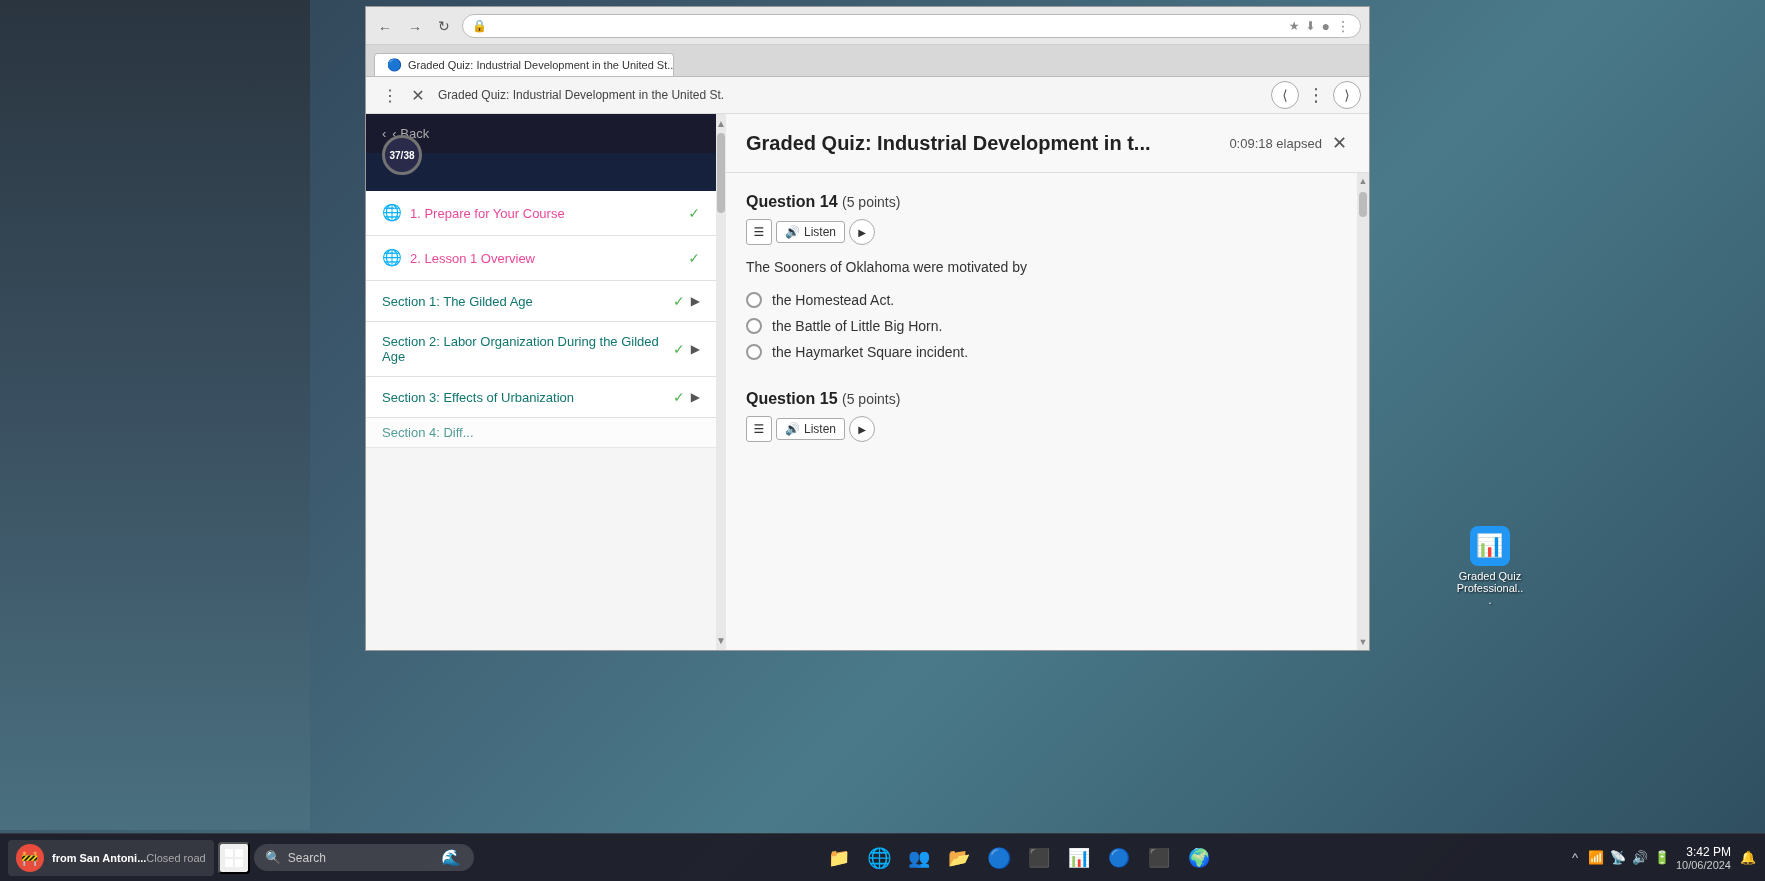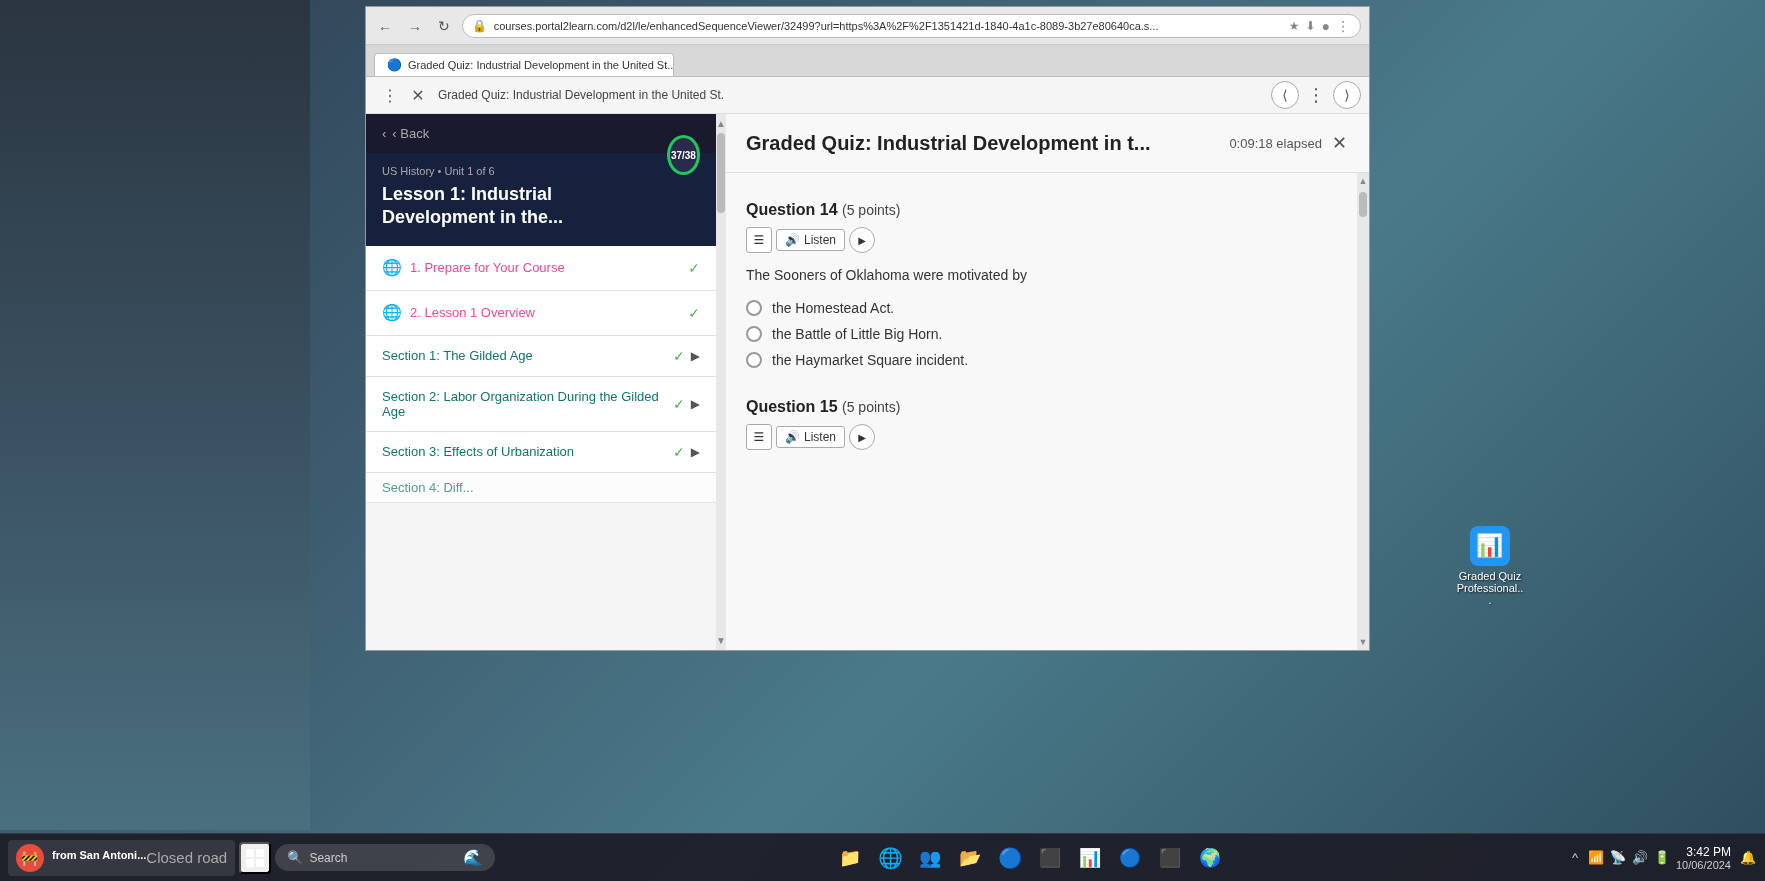--- a/index.html
+++ b/index.html
@@ -145,21 +145,21 @@
       font-weight: bold;
       color: white;
       line-height: 1.3;
     }
 
     .progress-circle {
       width: 40px;
       height: 40px;
       border-radius: 50%;
       background: #2a2a4a;
-      border: 3px solid #22c55e;
+      border: 3px solid #737373;
       display: flex;
       align-items: center;
       justify-content: center;
       font-size: 10px;
       color: white;
       font-weight: bold;
       float: right;
       margin-top: -30px;
     }
 
@@ -305,21 +305,20 @@
 
     
     .quiz-questions {
       flex: 1;
       overflow-y: auto;
       padding: 20px;
     }
 
     .question-block {
       margin-bottom: 30px;
-      margin-top: 8px;
     }
 
     .question-title {
       font-size: 16px;
       font-weight: bold;
       color: #222;
       margin-bottom: 8px;
     }
 
     .question-points {
@@ -448,21 +447,21 @@
       display: flex;
     }
 
     .notification-title {
       font-size: 11px;
       color: white;
       font-weight: bold;
     }
 
     .notification-subtitle {
-      font-size: 15px;
+      font-size: 11px;
       color: #aaa;
     }
 
     .taskbar-start {
       width: 32px;
       height: 32px;
       display: flex;
       align-items: center;
       justify-content: center;
       cursor: pointer;
@@ -645,21 +644,20 @@
 </div>
 
 <div class="browser-window" style="top: 6px; left: 365px; width: 1005px; height: 645px;">
 
   <div class="browser-chrome">
     <button class="nav-btn">←</button>
     <button class="nav-btn">→</button>
     <button class="nav-btn">↻</button>
     <div class="address-bar">
       <span style="font-size:12px; color:#1976d2;">🔒</span>
-      <span class="address-text">courses.portal2learn.com/d2l/le/enhancedSequenceViewer/32499?url=https%3A%2F%2F1351421d-1840-4a1c-8089-3b27e80640ca.s...</span>
       <span style="font-size:12px; color:#888; margin-left: auto; cursor:pointer;">★</span>
       <span style="font-size:12px; color:#888; cursor:pointer;">⬇</span>
       <span style="font-size:14px; color:#888; cursor:pointer;">●</span>
       <span style="font-size:14px; color:#888; cursor:pointer;">⋮</span>
     </div>
   </div>
 
   <div class="tab-bar">
     <div class="tab">
       <span style="font-size:12px;">🔵</span>
@@ -683,24 +681,20 @@
 
     <div class="sidebar">
 
       <div class="sidebar-back">
         <span>‹</span>
         <span style="font-size:13px;">‹ Back</span>
       </div>
 
       <div class="sidebar-header">
         <div class="sidebar-header-row">
-          <div>
-            <div class="sidebar-subtitle">US History • Unit 1 of 6</div>
-            <div class="sidebar-title">Lesson 1: Industrial Development in the...</div>
-          </div>
           <div class="progress-circle">37/38</div>
         </div>
       </div>
 
       <div class="sidebar-nav">
 
         <div class="nav-item">
           <span class="nav-item-icon">🌐</span>
           <span class="nav-item-text">1. Prepare for Your Course</span>
           <span class="nav-item-check">✓</span>

